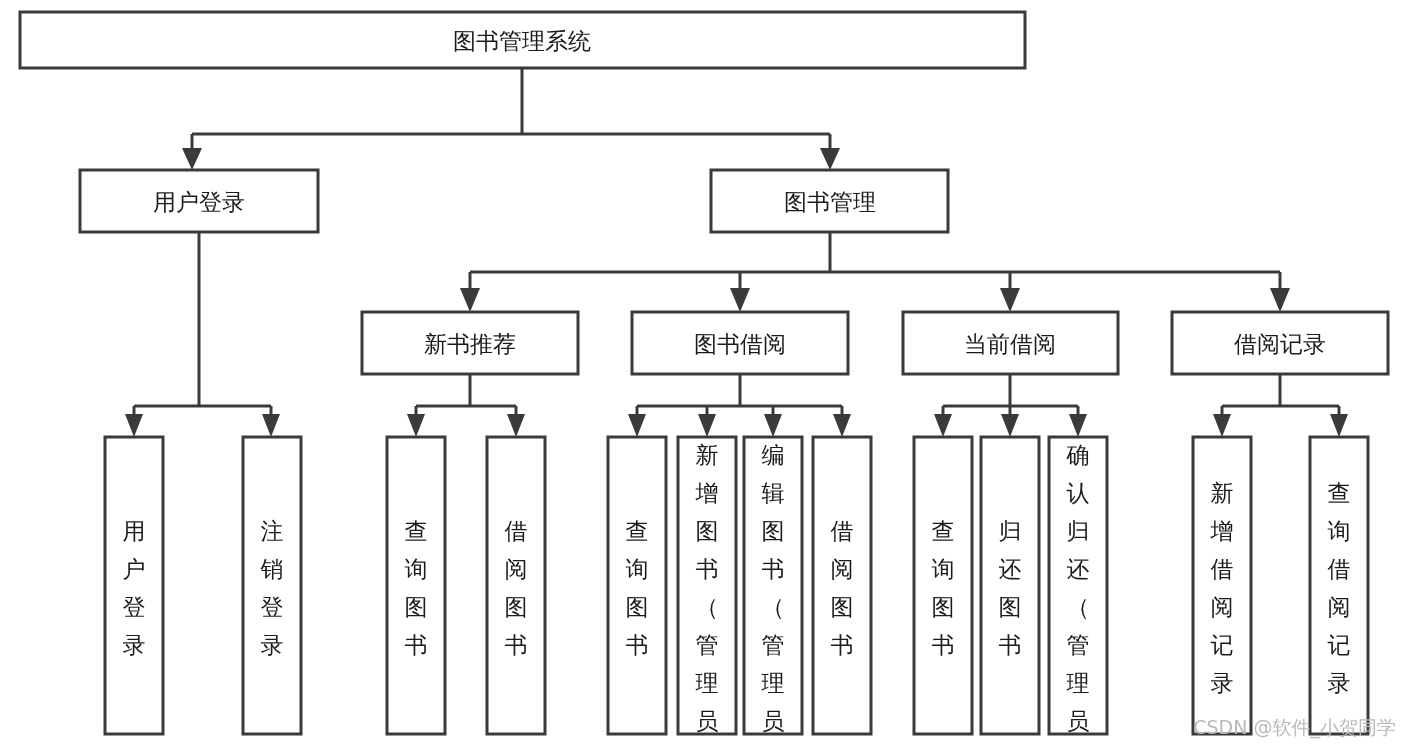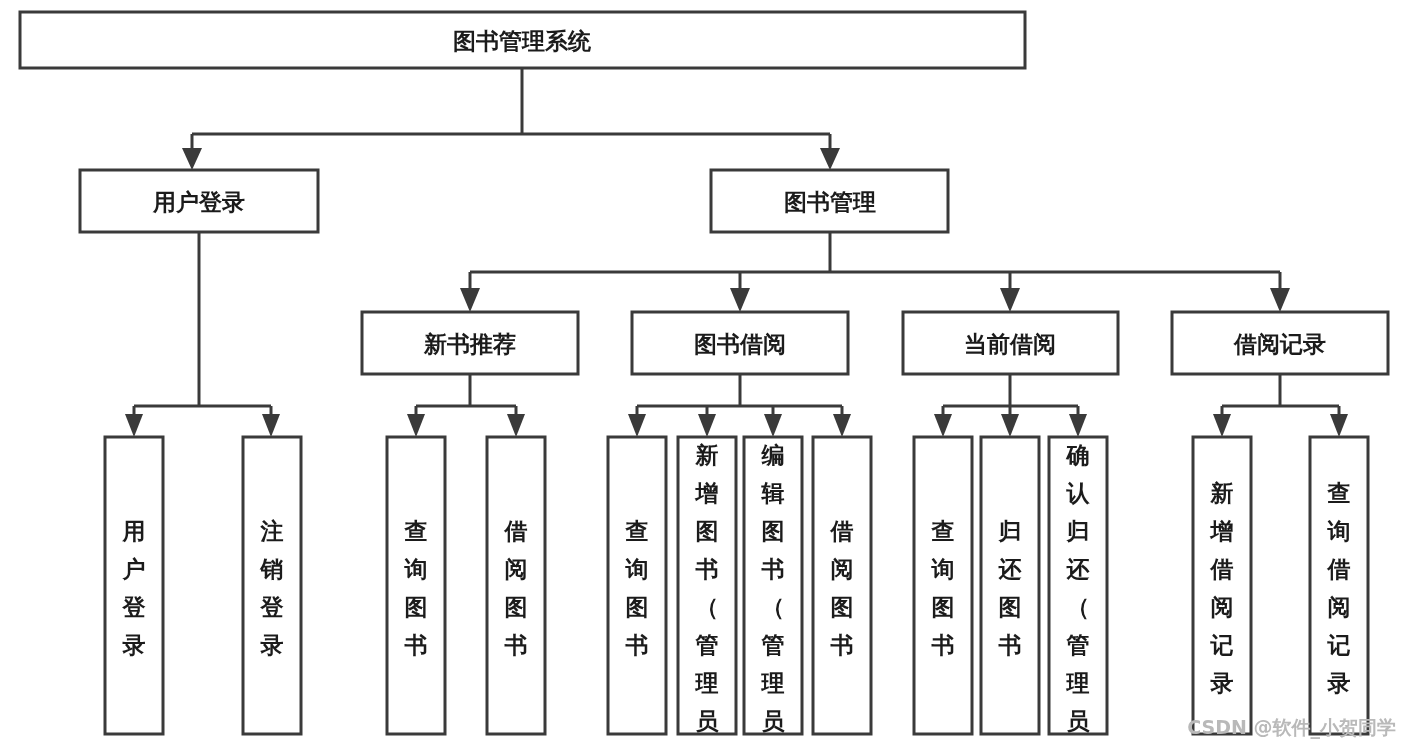--- a/index.html
+++ b/index.html
@@ -13,21 +13,20 @@
     position: relative;
     font-family: "DejaVu Sans", "Liberation Sans", sans-serif;
     overflow: hidden;
   }
   #diagram-root {
     position: absolute;
     left: 0;
     top: 0;
     width: 1405px;
     height: 719px;
-    font-weight: bold;
   }
   svg.diagram {
     display: block;
     width: 1405px;
     height: 747px;
   }
   .node-box {
     fill: #ffffff;
     stroke: #3a3a3a;
     stroke-width: 3;

